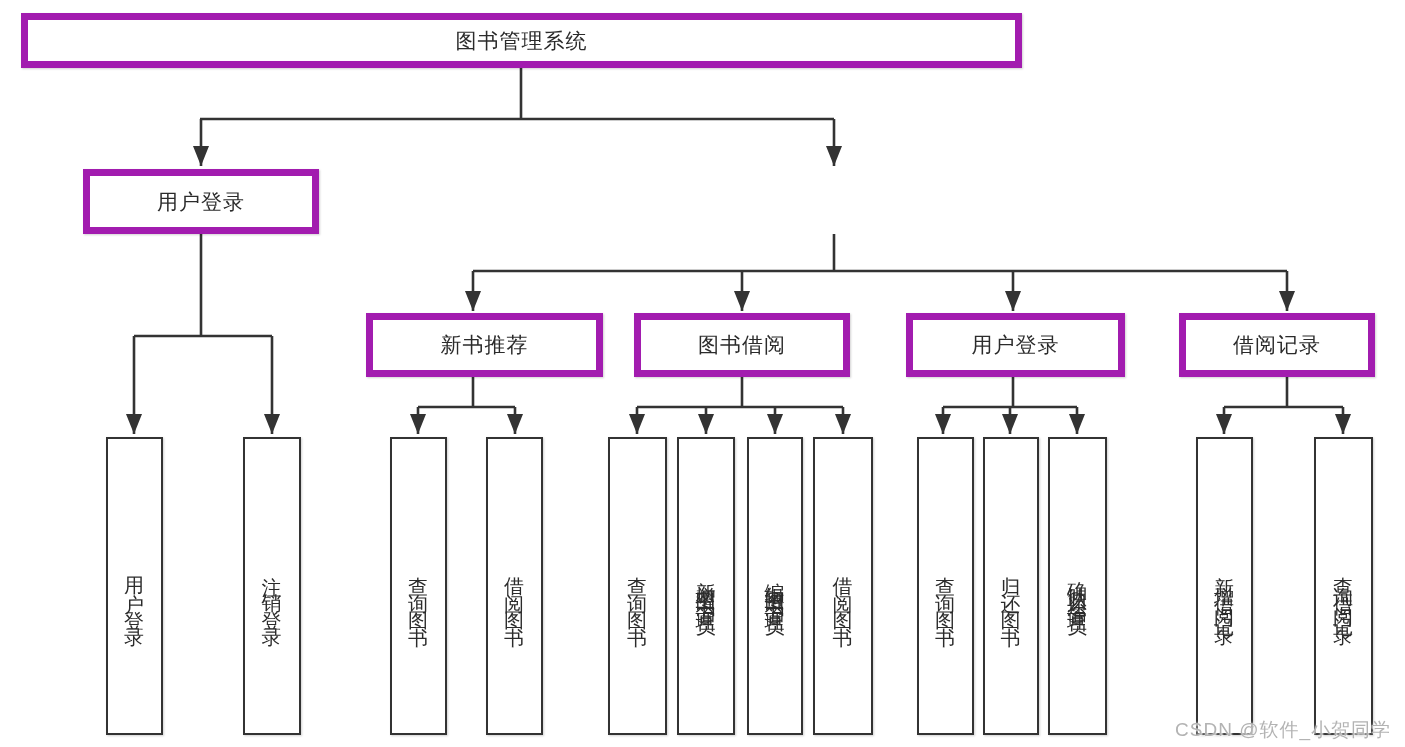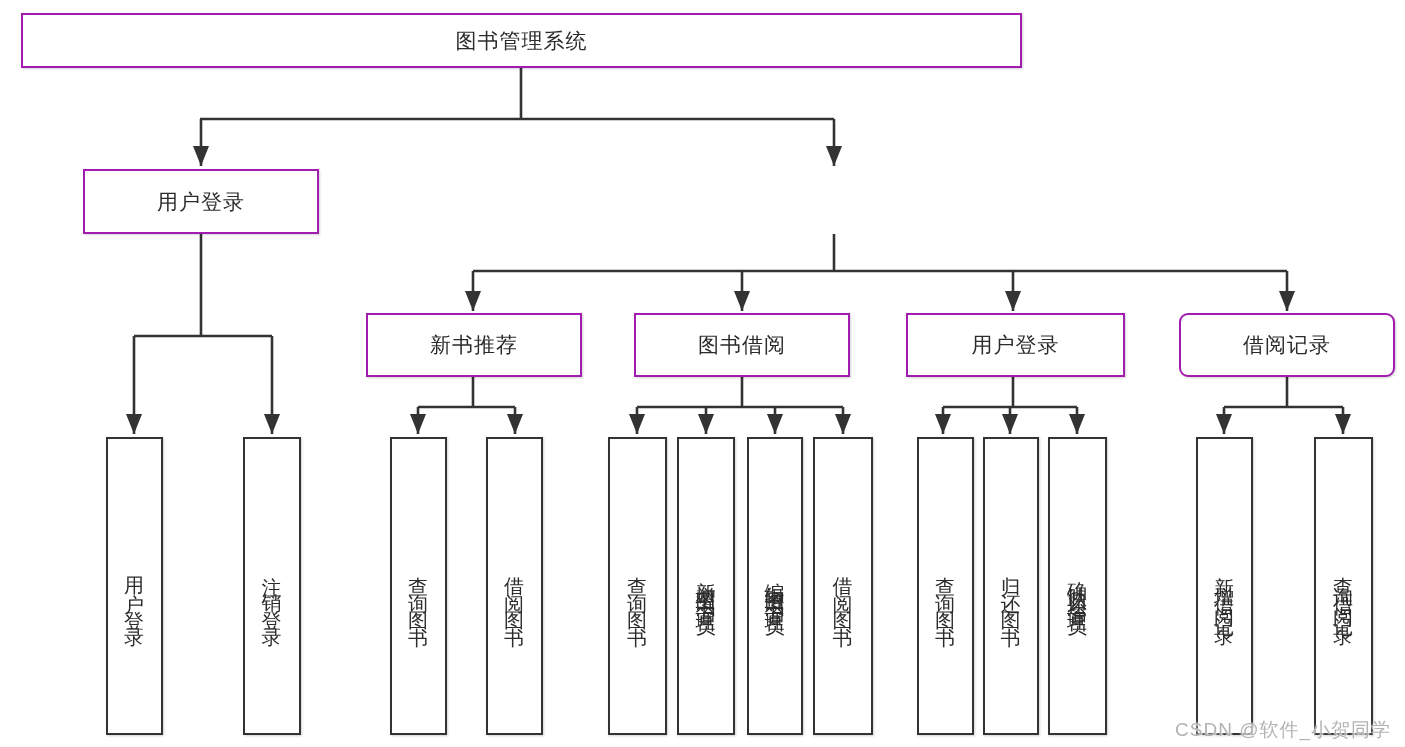--- a/index.html
+++ b/index.html
@@ -17,21 +17,21 @@
   }
   #wires {
     position: absolute;
     left: 0; top: 0;
     width: 1405px; height: 747px;
   }
   .node {
     position: absolute;
     box-sizing: border-box;
     background: #ffffff;
-    border: 2px solid #a21caf;
+    border: 7px solid #a21caf;
     color: #2b2b2b;
     display: flex;
     align-items: center;
     justify-content: center;
     box-shadow: 1px 1px 2px rgba(0,0,0,0.18);
     font-size: 21px;
     letter-spacing: 1px;
   }
   .vnode {
     position: absolute;
@@ -112,24 +112,24 @@
       <path d="M1287,377 L1287,407 M1224,407 L1343,407"></path>
       <line x1="1224" y1="407" x2="1224" y2="434" marker-end="url(#arw)"></line>
       <line x1="1343" y1="407" x2="1343" y2="434" marker-end="url(#arw)"></line>
     </g>
   </svg>
 
   <div class="node" style="left:21px; top:13px; width:1001px; height:55px;">图书管理系统</div>
 
   <div class="node" style="left:83px; top:169px; width:236px; height:65px;">用户登录</div>
 
-  <div class="node" style="left:366px; top:313px; width:216px; height:64px;">新书推荐</div>
+  <div class="node" style="left:366px; top:313px; width:237px; height:64px;">新书推荐</div>
   <div class="node" style="left:634px; top:313px; width:216px; height:64px;">图书借阅</div>
   <div class="node" style="left:906px; top:313px; width:219px; height:64px;">用户登录</div>
-  <div class="node" style="left:1179px; top:313px; width:216px; height:64px;border-radius:9px;">借阅记录</div>
+  <div class="node" style="left:1179px; top:313px; width:196px; height:64px;">借阅记录</div>
 
   <div class="vnode" style="left:106px; width:57px;">
     <span class="vtext ls4">用户登录</span>
   </div>
   <div class="vnode" style="left:243px; width:58px;">
     <span class="vtext ls4">注销登录</span>
   </div>
 
   <div class="vnode" style="left:390px; width:57px;">
     <span class="vtext ls4">查询图书</span>

